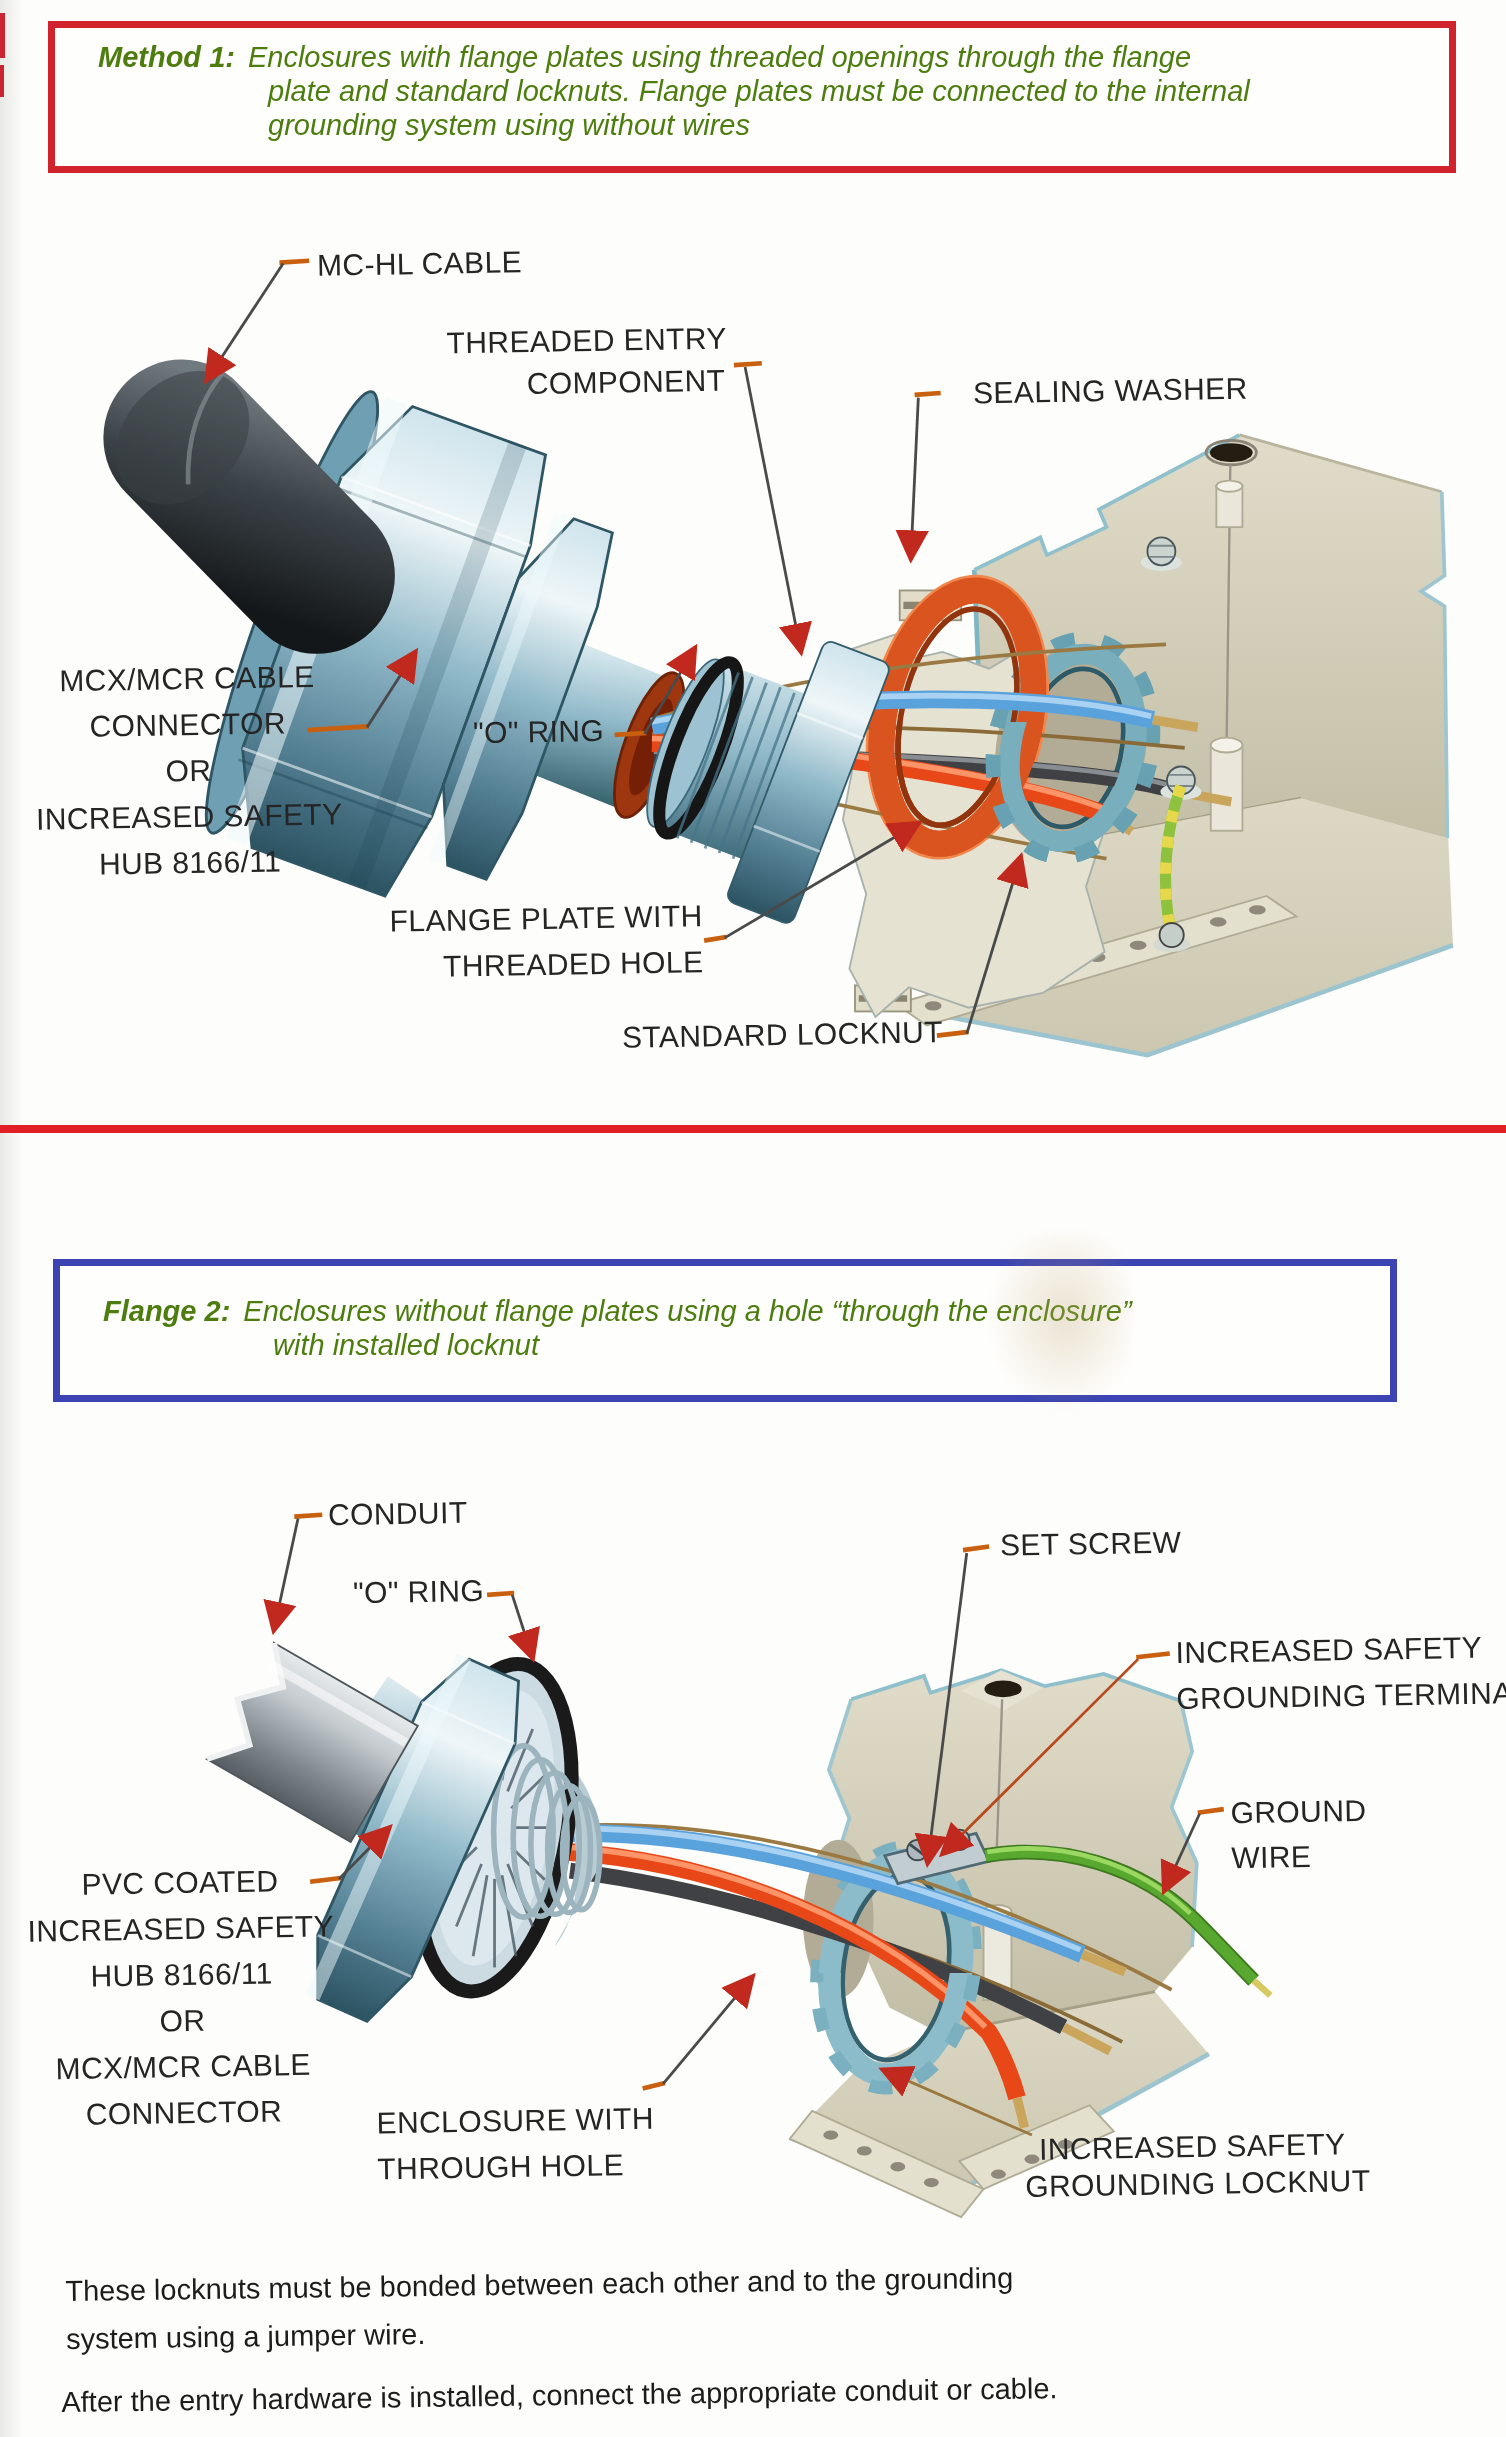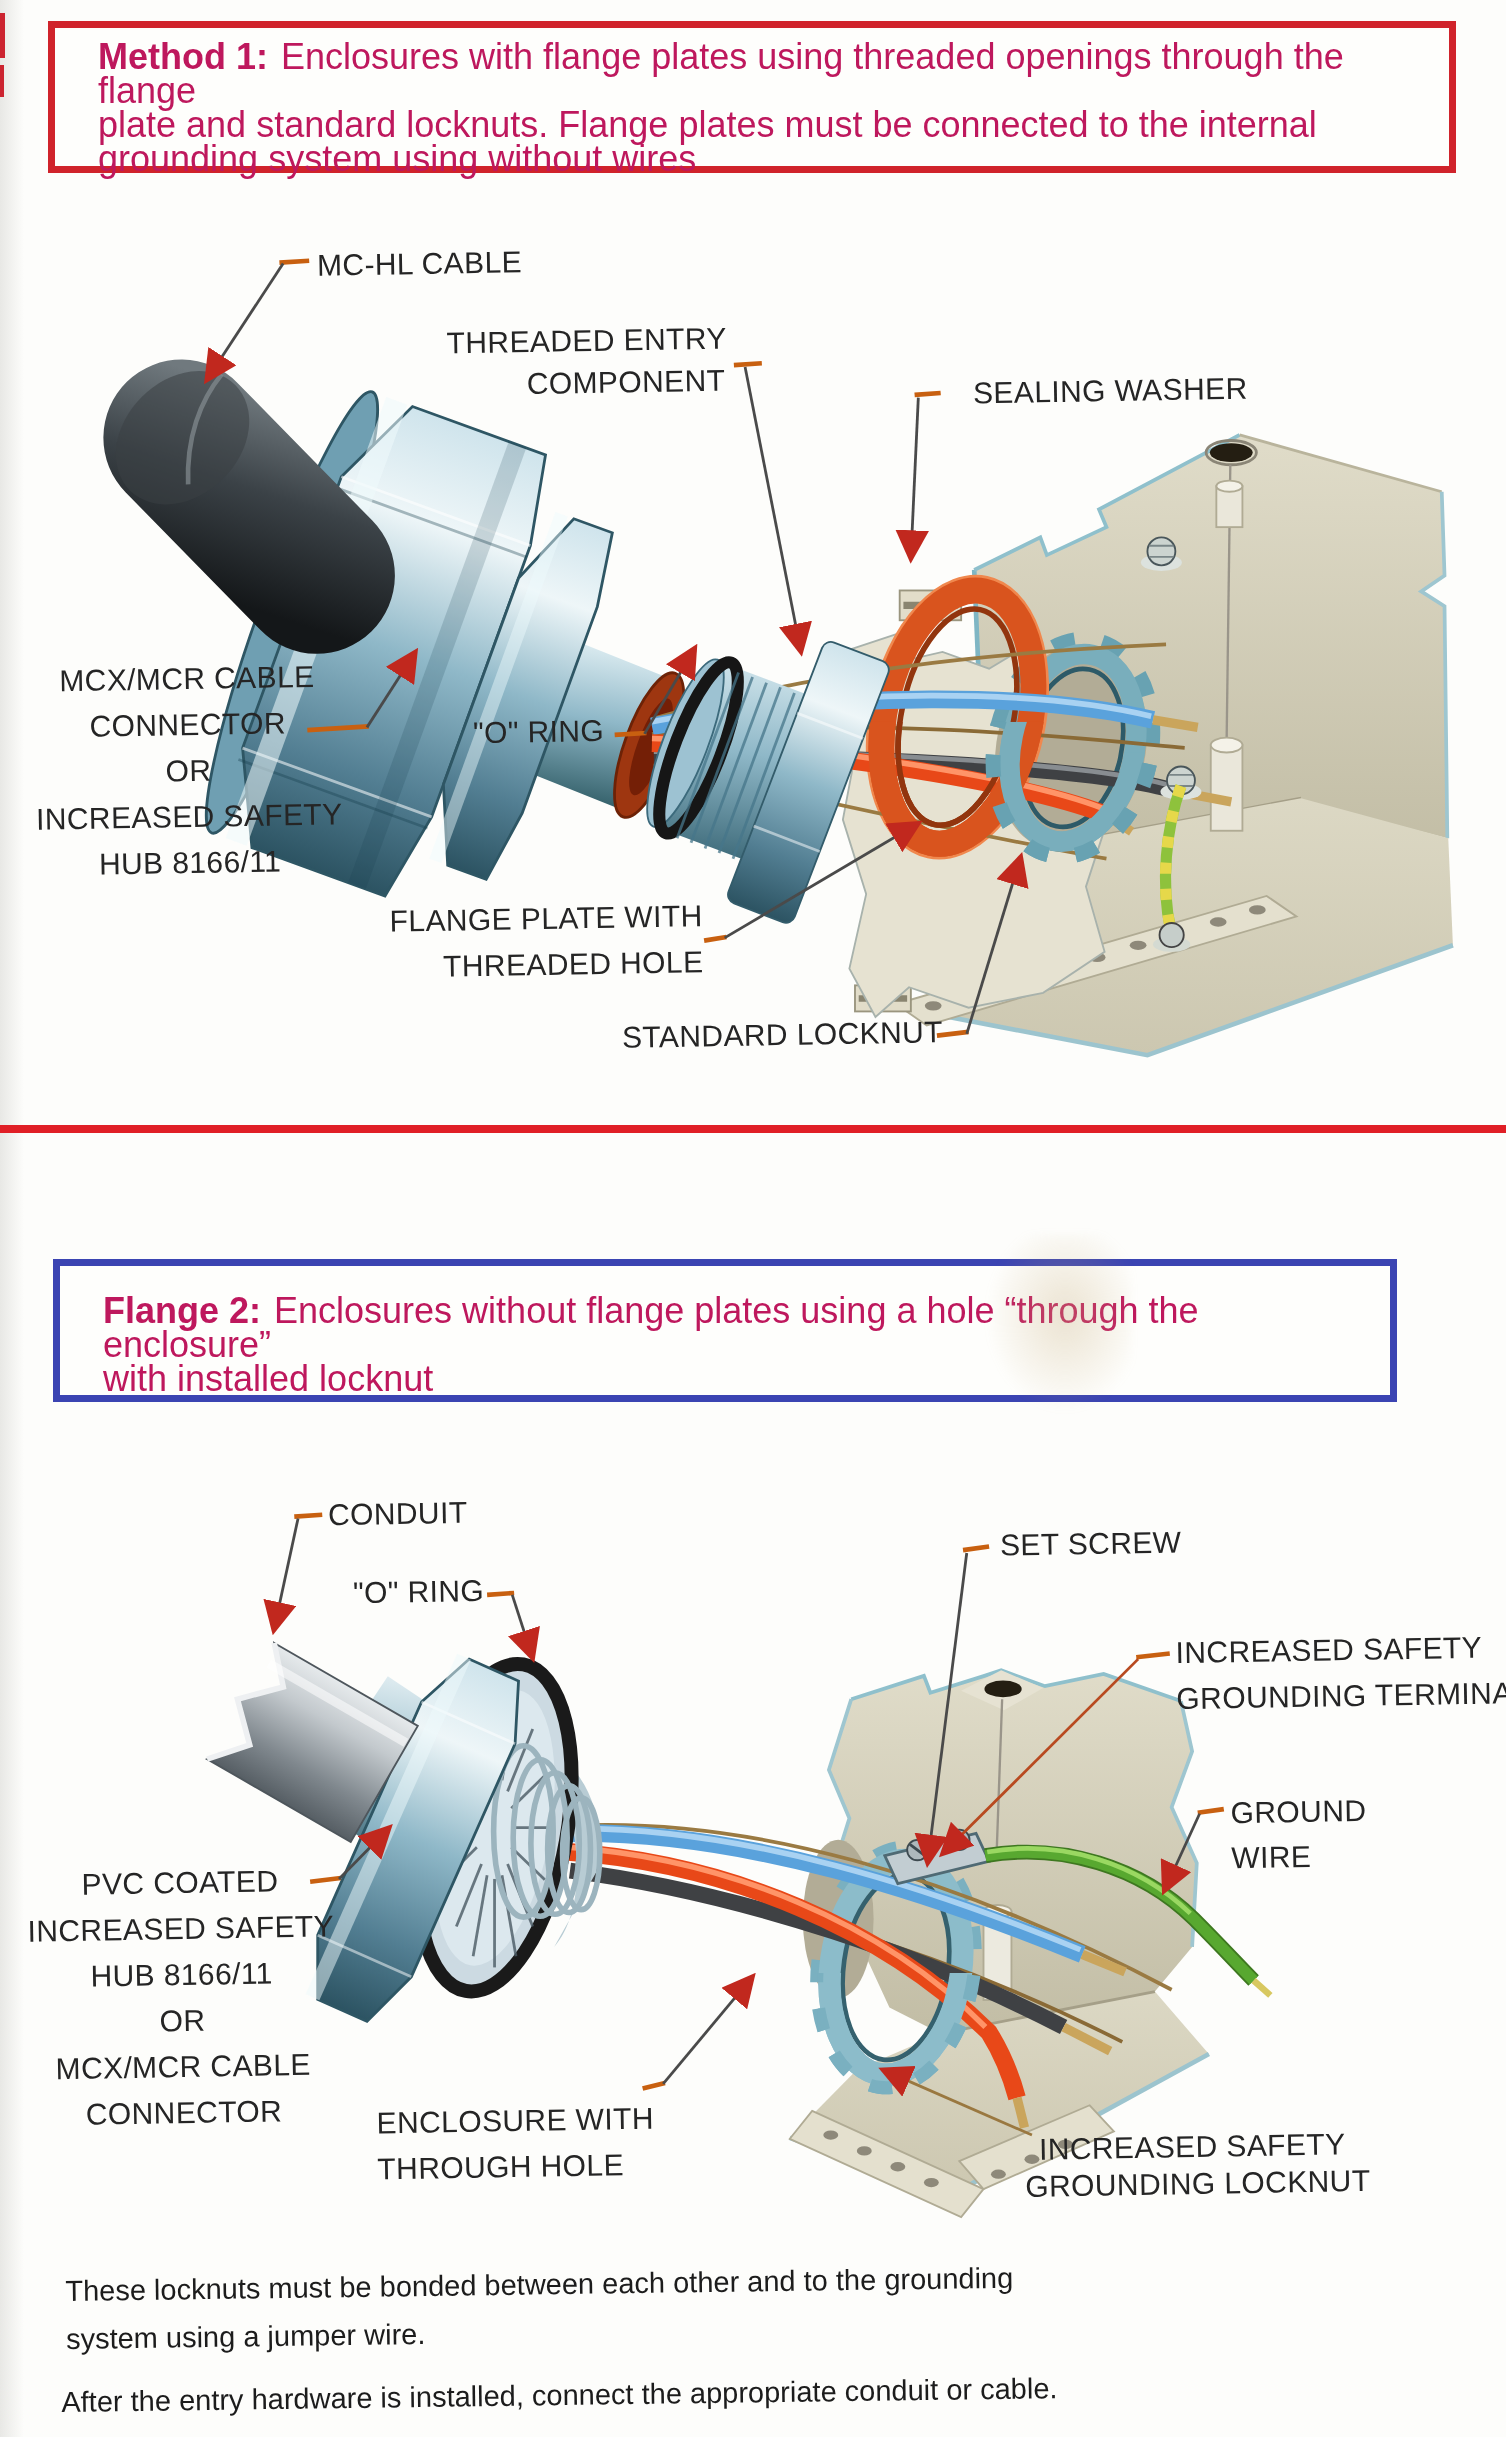--- a/index.html
+++ b/index.html
@@ -8,23 +8,23 @@
     background:#fdfdfb; overflow:hidden;
     font-family:"Liberation Sans", sans-serif; color:#222;
   }
   .page::before {
     content:""; position:absolute; left:0; top:0; bottom:0; width:24px;
     background:linear-gradient(90deg,#e8e8e5,#fdfdfb); z-index:5;
   }
   .mbox { position:absolute; box-sizing:border-box; background:#fefefc; z-index:6; }
   .mbox-red  { left:48px;  top:21.4px;   width:1408px; height:152px; border:7.5px solid #d0232b; }
   .mbox-blue { left:53px;  top:1259px; width:1344px; height:143px; border:7.5px solid #3b44b2; }
-  .mbox-text { padding:11.2px 26px 0 43px; font-size:36px; line-height:34px; color:#be185d; }
+  .mbox-text { padding:11.2px 26px 0 43px; font-size:29px; line-height:34px; color:#4d7c0f;font-style:italic; }
   .mtitle { font-weight:bold; margin-right:13px; }
-  .cont { }
+  .cont { margin-left:170px; }
   .lbl {
     position:absolute; font-size:30px; color:#252525; letter-spacing:0.4px;
     white-space:nowrap; transform:rotate(-1deg); z-index:8; line-height:34px;
   }
   .lbl .ln { display:block; }
   .t-right { text-align:right; }
   .t-center { text-align:center; }
   .footer-par { position:absolute; font-size:29px; line-height:48px; color:#1c1c1c;
     transform:rotate(-0.8deg); transform-origin:left top; z-index:6; }
   .divider { position:absolute; left:0; top:1125px; width:1506px; height:8.4px; background:#e01f26; z-index:6; }

